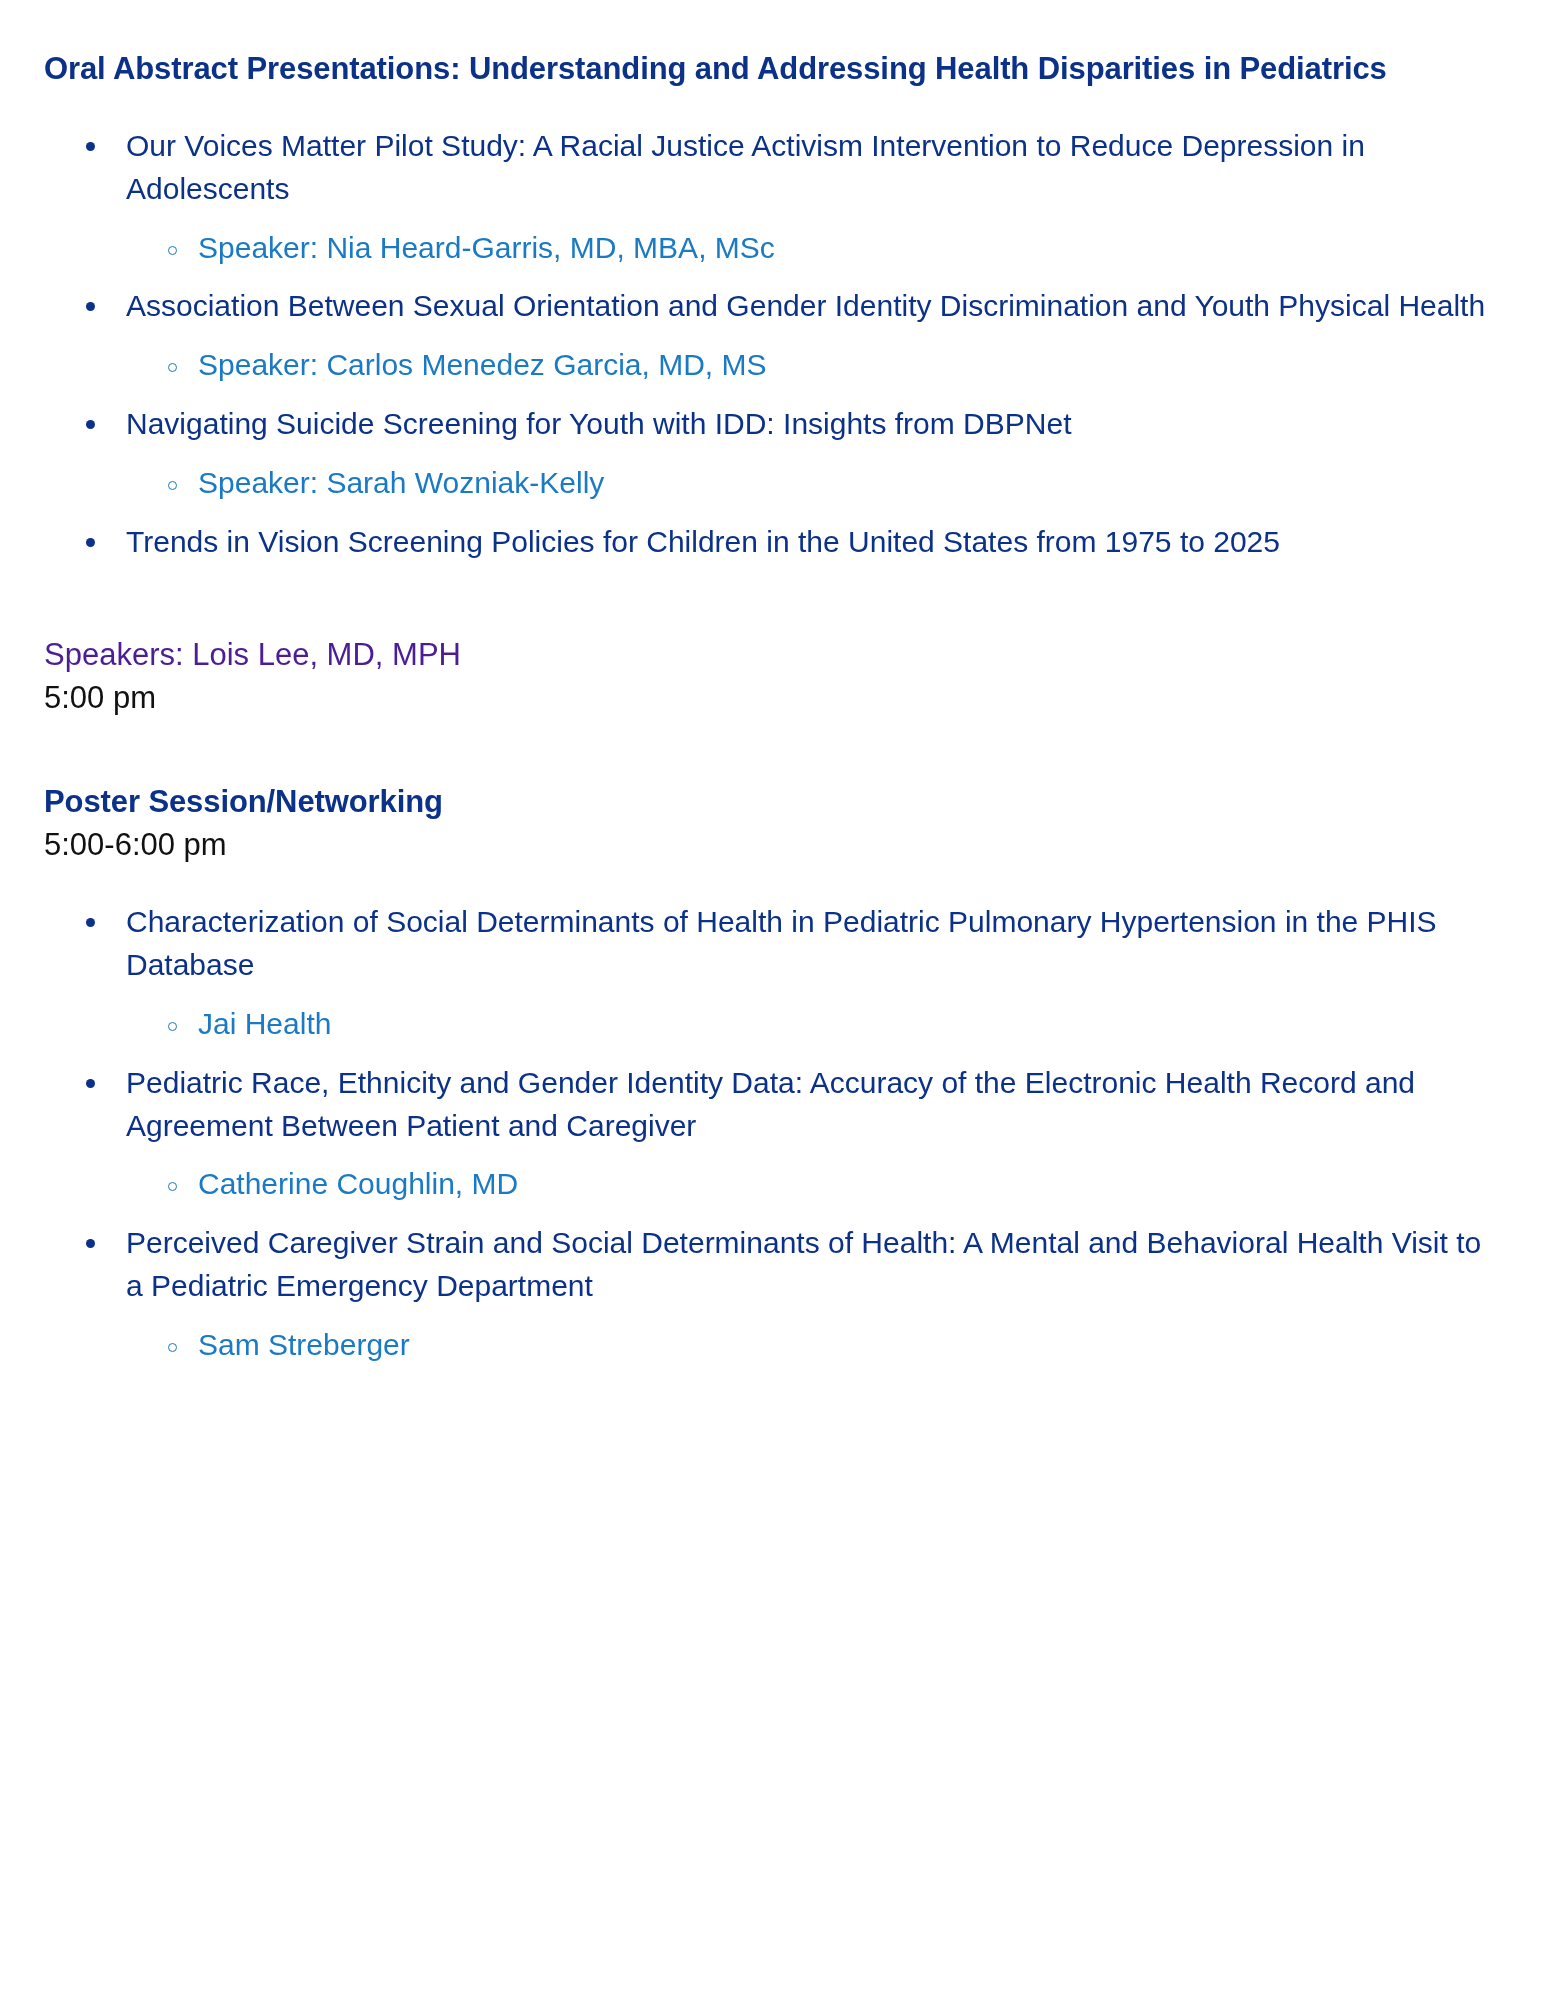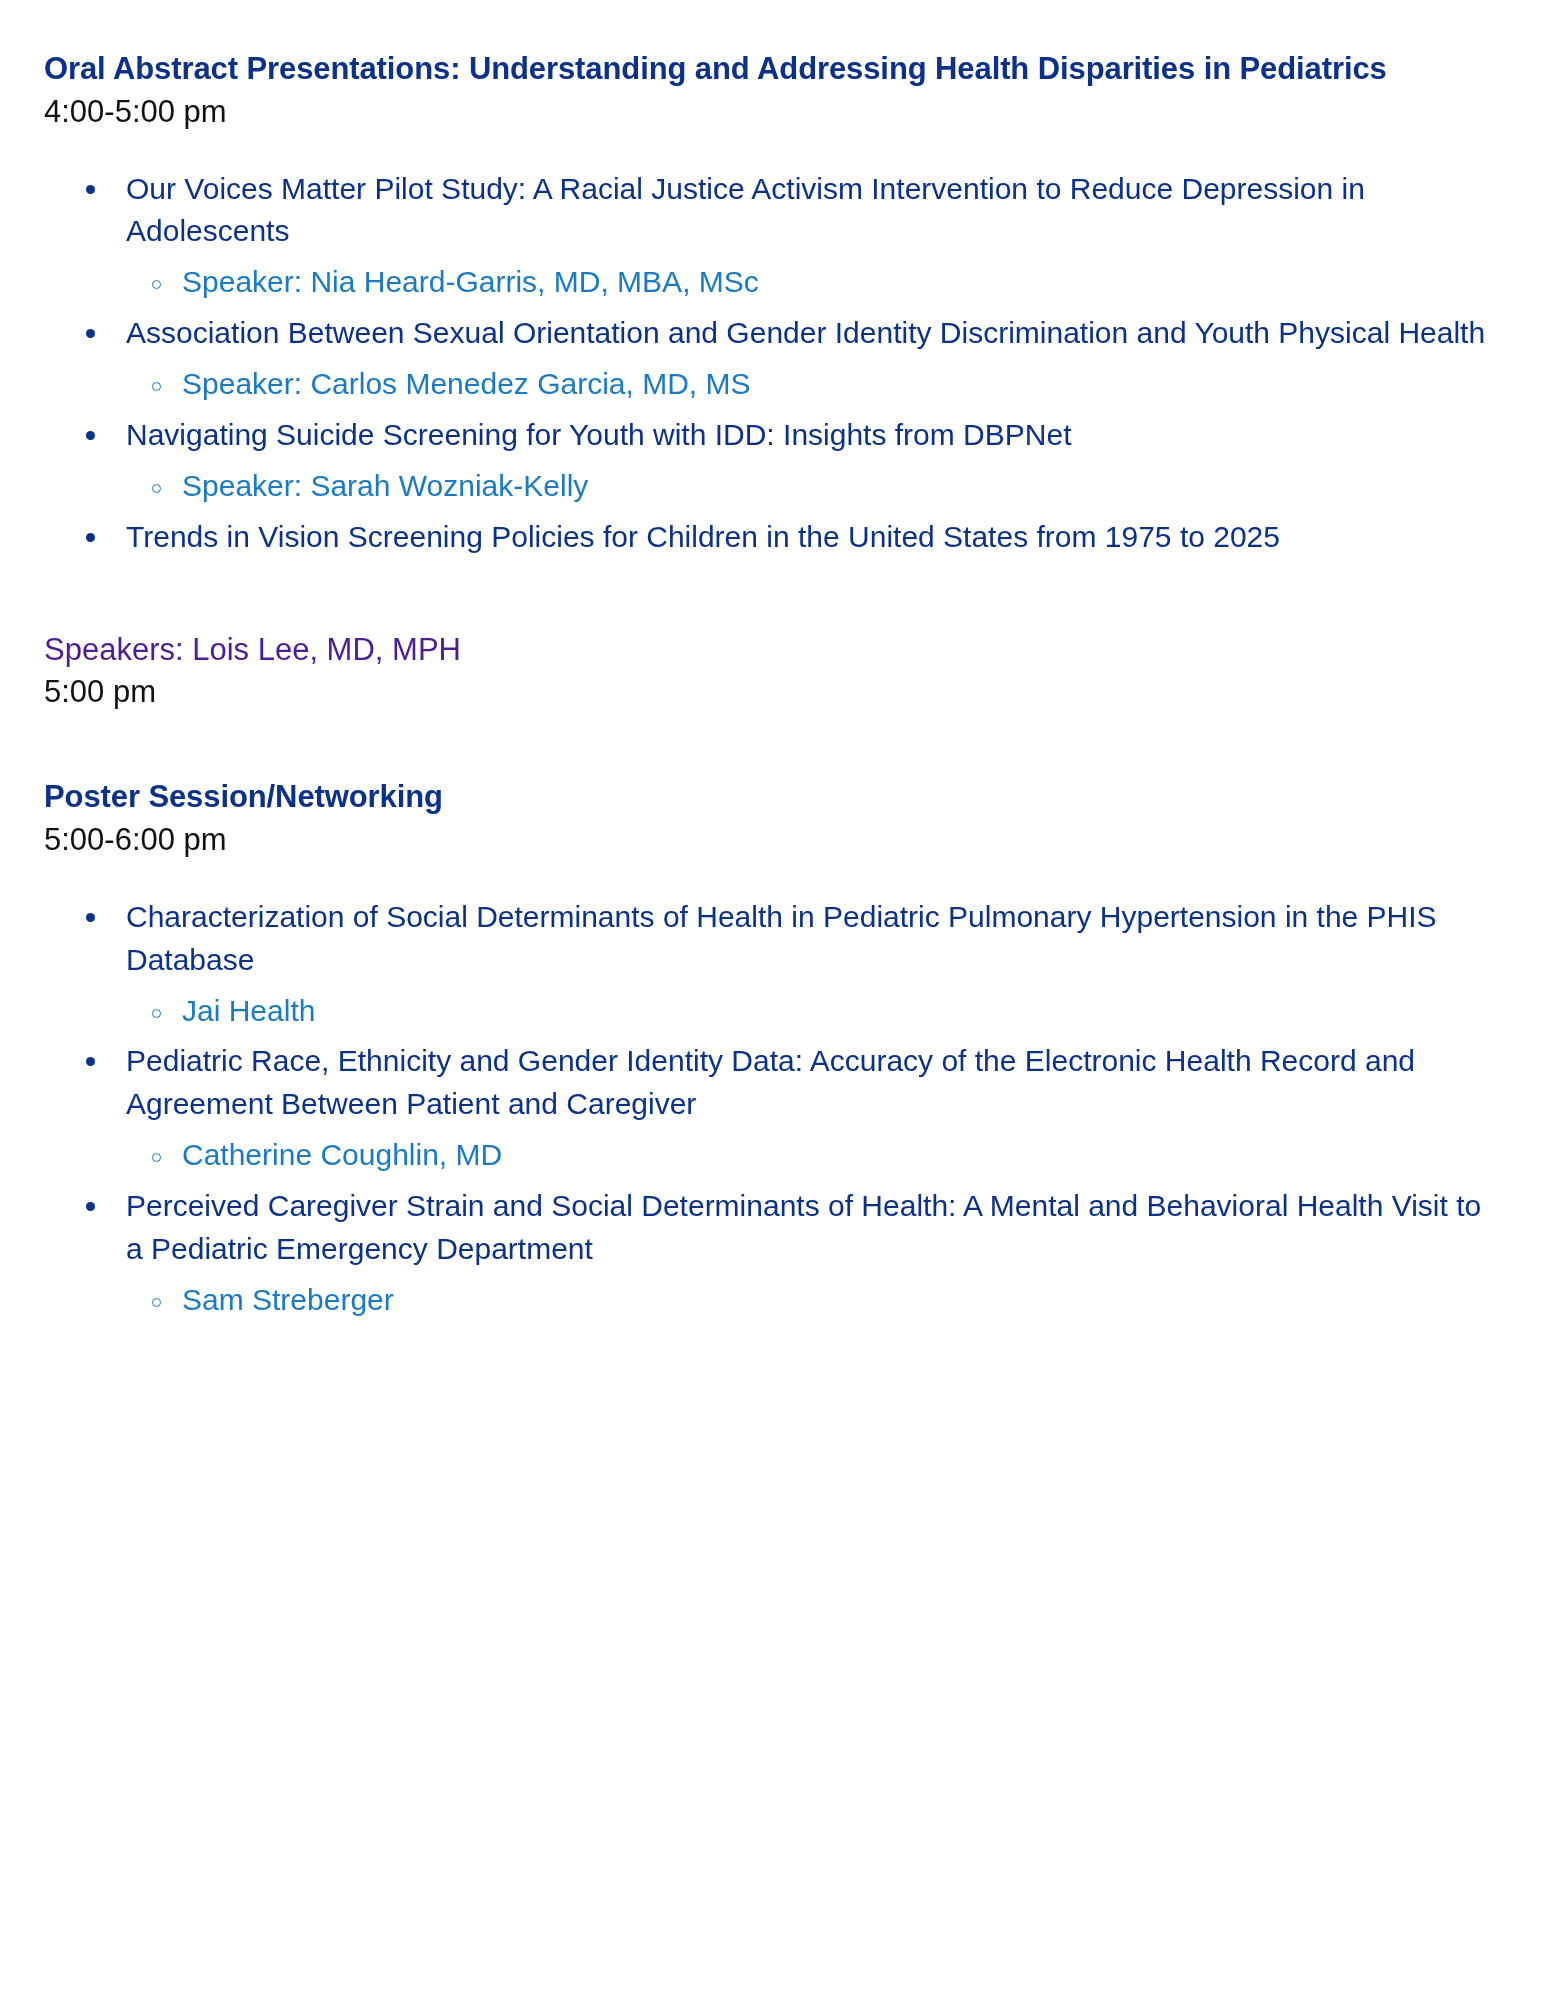--- a/index.html
+++ b/index.html
@@ -71,21 +71,21 @@
   }
   .item-title {
     font-size: 30px;
     line-height: 1.43;
     color: #0b3189;
     margin: 8px;
   }
 
   ul.level2 {
     list-style: none;
-    margin: 0;
+    margin: 16px;
     padding: 0;
   }
   ul.level2 > li.sub {
     position: relative;
     padding-left: 64px;
   }
   ul.level2 > li.sub > .bullet-circle {
     position: absolute;
     left: 34px;
     top: 19px;
@@ -105,21 +105,20 @@
 
   .gap-large { height: 62px; }
 </style>
 </head>
 <body>
 
 <div class="page">
 
   <div class="section">
     <h1 class="section-heading">Oral Abstract Presentations: Understanding and Addressing Health Disparities in Pediatrics</h1>
-    <p class="section-time">4:00-5:00 pm</p>
 
     <ul class="level1">
 
       <li class="item">
         <span class="bullet-disc"></span>
         <p class="item-title">Our Voices Matter Pilot Study: A Racial Justice Activism Intervention to Reduce Depression in Adolescents</p>
         <ul class="level2">
           <li class="sub">
             <span class="bullet-circle"></span>
             <p class="sub-text">Speaker: Nia Heard-Garris, MD, MBA, MSc</p>

